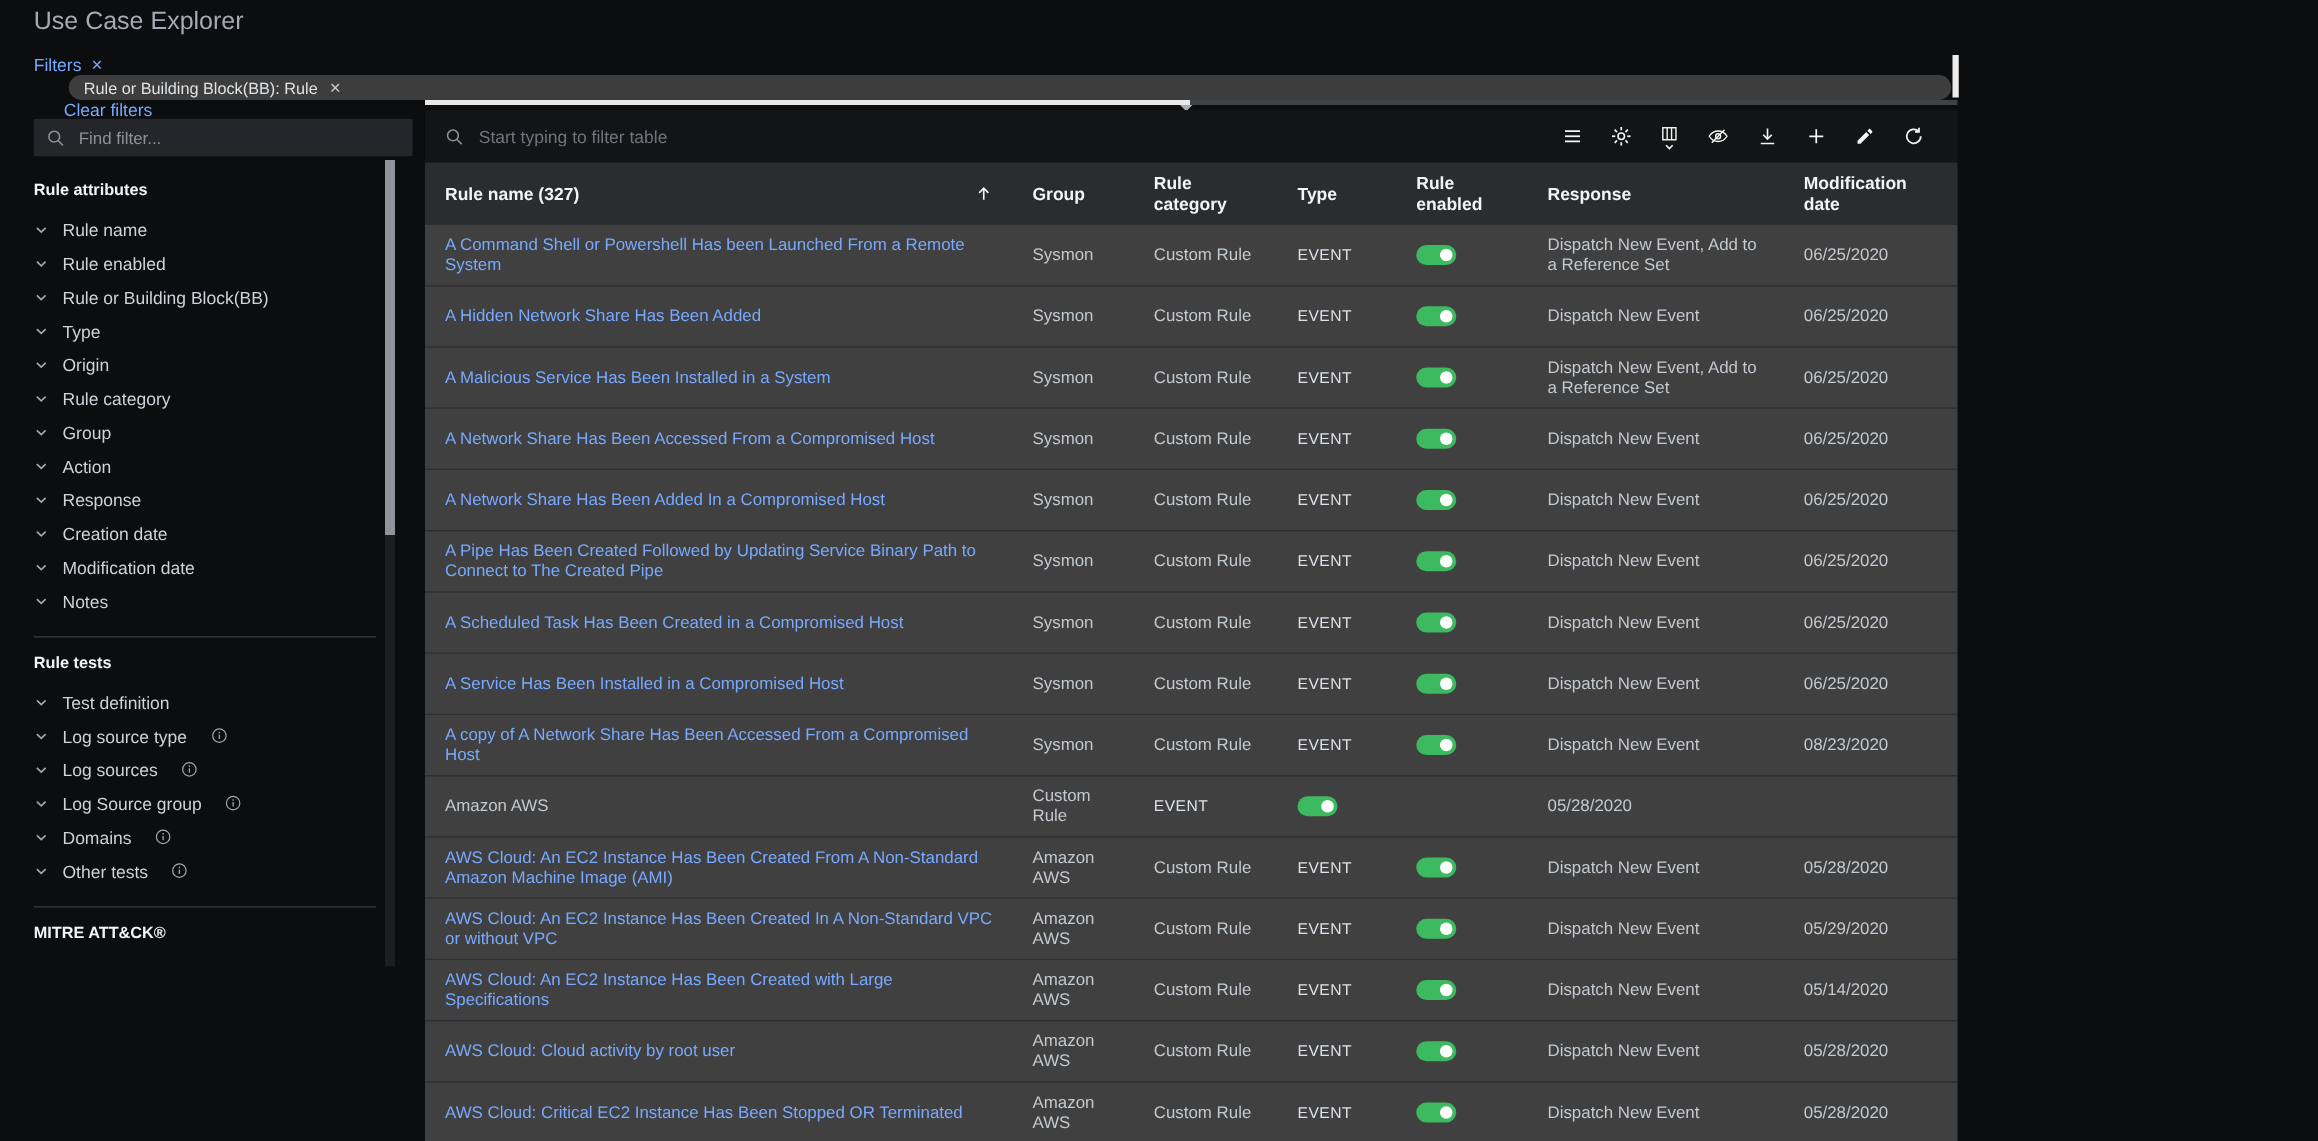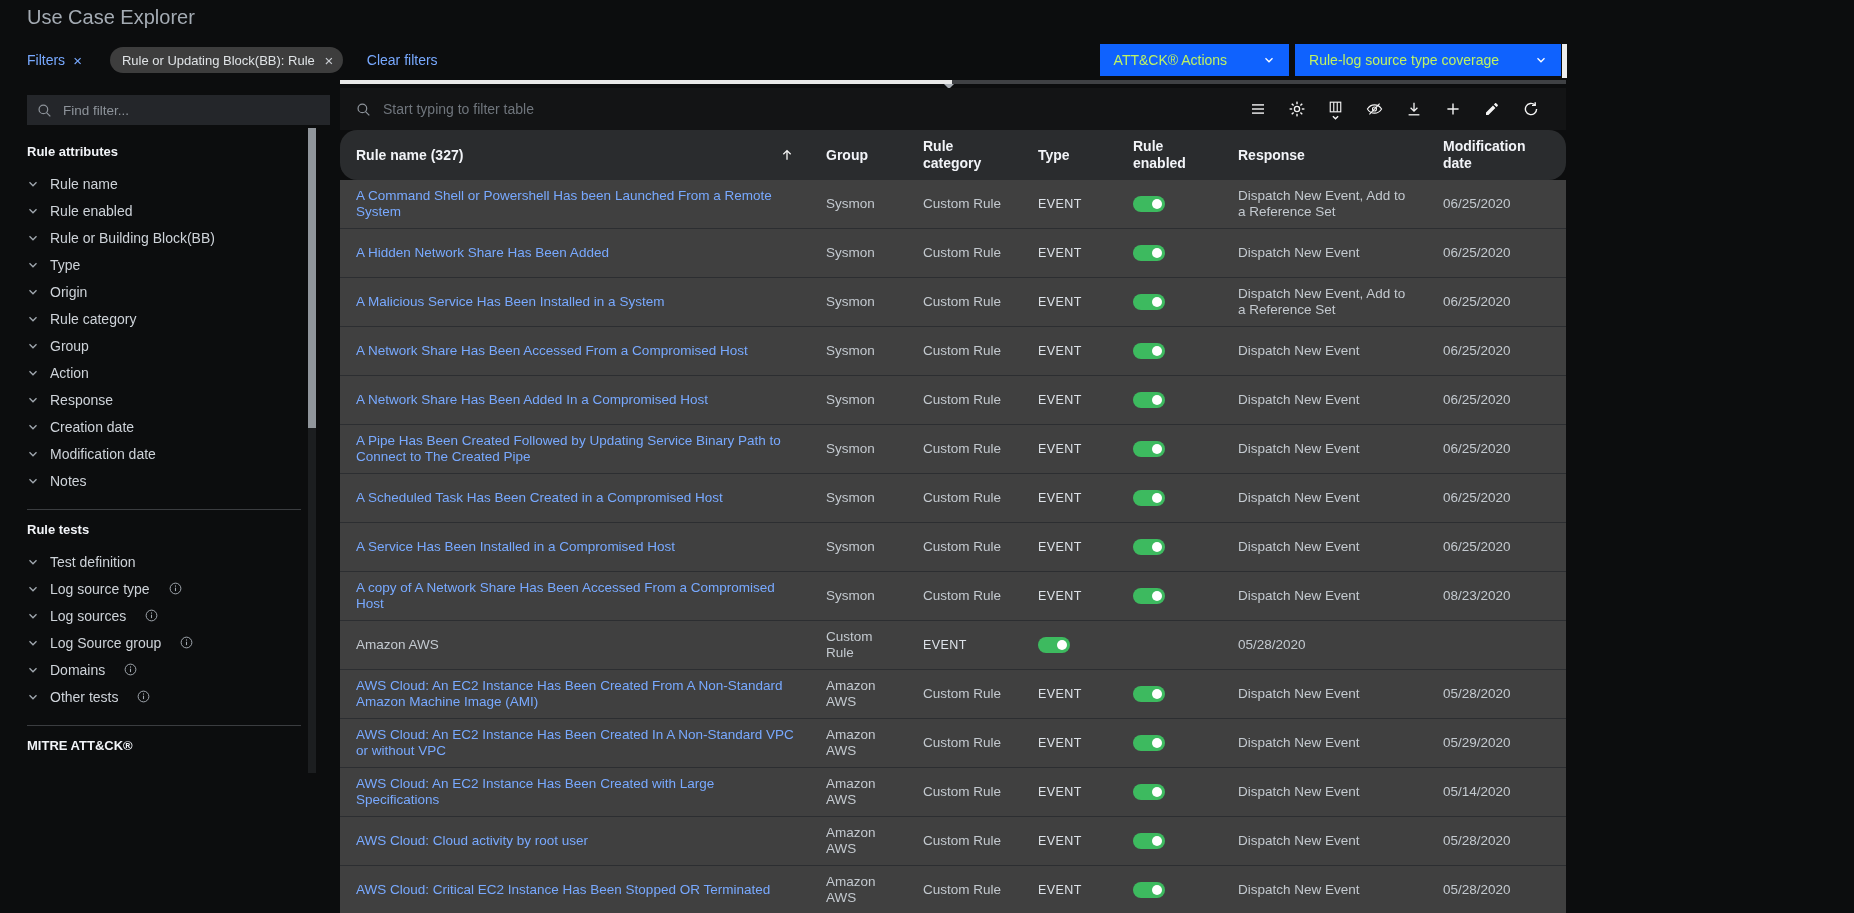--- a/index.html
+++ b/index.html
@@ -1,21 +1,21 @@
 <!DOCTYPE html>
 <html><head>
 <meta charset="utf-8">
 <style>
   html,body{margin:0;padding:0;background:#000;}
   .screen{position:relative;width:1854px;height:913px;background:#0c0d0e;overflow:hidden;
           font-family:"Liberation Sans","DejaVu Sans",sans-serif;color:#c6cbd1;padding-left:21px;}
 
   
   .page-title{position:absolute;left:27px;top:6px;font-size:20px;color:#a4abb3;}
-  .filter-bar{position:absolute;left:27px;top:44px;width:1534px;height:32px;display:flex;align-items:center;}
+  .filter-bar{position:absolute;left:27px;top:44px;width:1534px;height:32px;display:flex;flex-direction:column;}
   .filters-link{color:#78a9ff;font-size:14px;display:flex;align-items:center;gap:8px;cursor:pointer;}
   .x-icon{font-size:15px;line-height:1;}
   .filter-tag{margin-left:28px;background:#3d3d3d;border-radius:13px;height:26px;padding:0 4px 0 12px;
               display:flex;align-items:center;color:#dfe3e6;font-size:13px;}
   .tag-close{background:none;border:none;color:#c9cdd2;font-size:15px;line-height:1;margin-left:4px;width:20px;height:20px;
              border-radius:50%;cursor:pointer;display:flex;align-items:center;justify-content:center;font-family:inherit;}
   .clear-link{margin-left:24px;color:#78a9ff;font-size:14px;cursor:pointer;}
   .filter-actions{margin-left:auto;display:flex;gap:6px;}
   .blue-btn{background:#0f62fe;color:#bef264;border:none;height:32px;padding:0 14px;font-size:14px;display:flex;
             align-items:center;gap:36px;cursor:pointer;font-family:inherit;white-space:nowrap;}
@@ -48,21 +48,21 @@
   .table-toolbar{height:42px;background:#131415;display:flex;align-items:center;padding:0 16px;gap:10px;color:#8d939a;}
   .table-search{background:transparent;border:none;outline:none;color:#f2f4f8;flex:1;font-size:14px;font-family:inherit;}
   .table-search::placeholder{color:#6f757c;}
   .toolbar-icons{margin-left:auto;display:flex;align-items:center;}
   .tb-btn{width:39px;height:40px;background:transparent;border:none;color:#f4f4f4;display:flex;align-items:center;
           justify-content:center;cursor:pointer;}
   .tb-btn.has-chev{flex-direction:column;gap:0;padding-top:5px;}
   .tb-chev{display:flex;color:#f4f4f4;margin-top:-1px;}
 
   .thead,.tr{display:grid;grid-template-columns:470px 97px 115px 95px 105px 205px 1fr;}
-  .thead{background:#2a2c2e;border-radius:17px;}
+  .thead{background:#2a2c2e;}
   .th{padding:4px 16px;display:flex;align-items:center;font-weight:bold;color:#f2f4f8;font-size:14px;
       line-height:17px;min-height:42px;cursor:pointer;}
   .th .sort{margin-left:auto;display:flex;color:#f4f4f4;}
   .tr{background:#404040;border-bottom:1px solid #2c2e31;}
   .td{padding:7px 16px;display:flex;align-items:center;color:#c3c9cf;font-size:13.5px;line-height:16px;min-height:34px;}
   .td-type{font-size:12.5px;color:#dde2e8;letter-spacing:.4px;}
   .rule-link{color:#78a9ff;text-decoration:none;cursor:pointer;}
   .toggle{width:32px;height:16px;border-radius:8px;background:#3dba5f;position:relative;display:inline-block;
           cursor:pointer;flex:none;}
   .toggle .knob{position:absolute;top:3px;right:3px;width:10px;height:10px;background:#fff;border-radius:50%;}
@@ -73,21 +73,21 @@
 <div class="screen">
 
   <div class="page-title">Use Case Explorer</div>
 
   <div class="filter-bar">
     <div class="filters-link">
       <span>Filters</span>
       <span class="x-icon">×</span>
     </div>
     <div class="filter-tag">
-      <span>Rule or Updating Block(BB): Rule</span>
+      <span>Rule or Building Block(BB): Rule</span>
       <button class="tag-close">×</button>
     </div>
     <div class="clear-link">Clear filters</div>
     <div class="filter-actions">
       <button class="blue-btn">
         <span>ATT&amp;CK® Actions</span>
         <span class="btn-chev">
           <svg width="12" height="12" viewBox="0 0 12 12">
               <path d="M2.5 4.25 6 7.75l3.5-3.5" fill="none" stroke="currentColor" stroke-width="1.3"></path>
             </svg>

